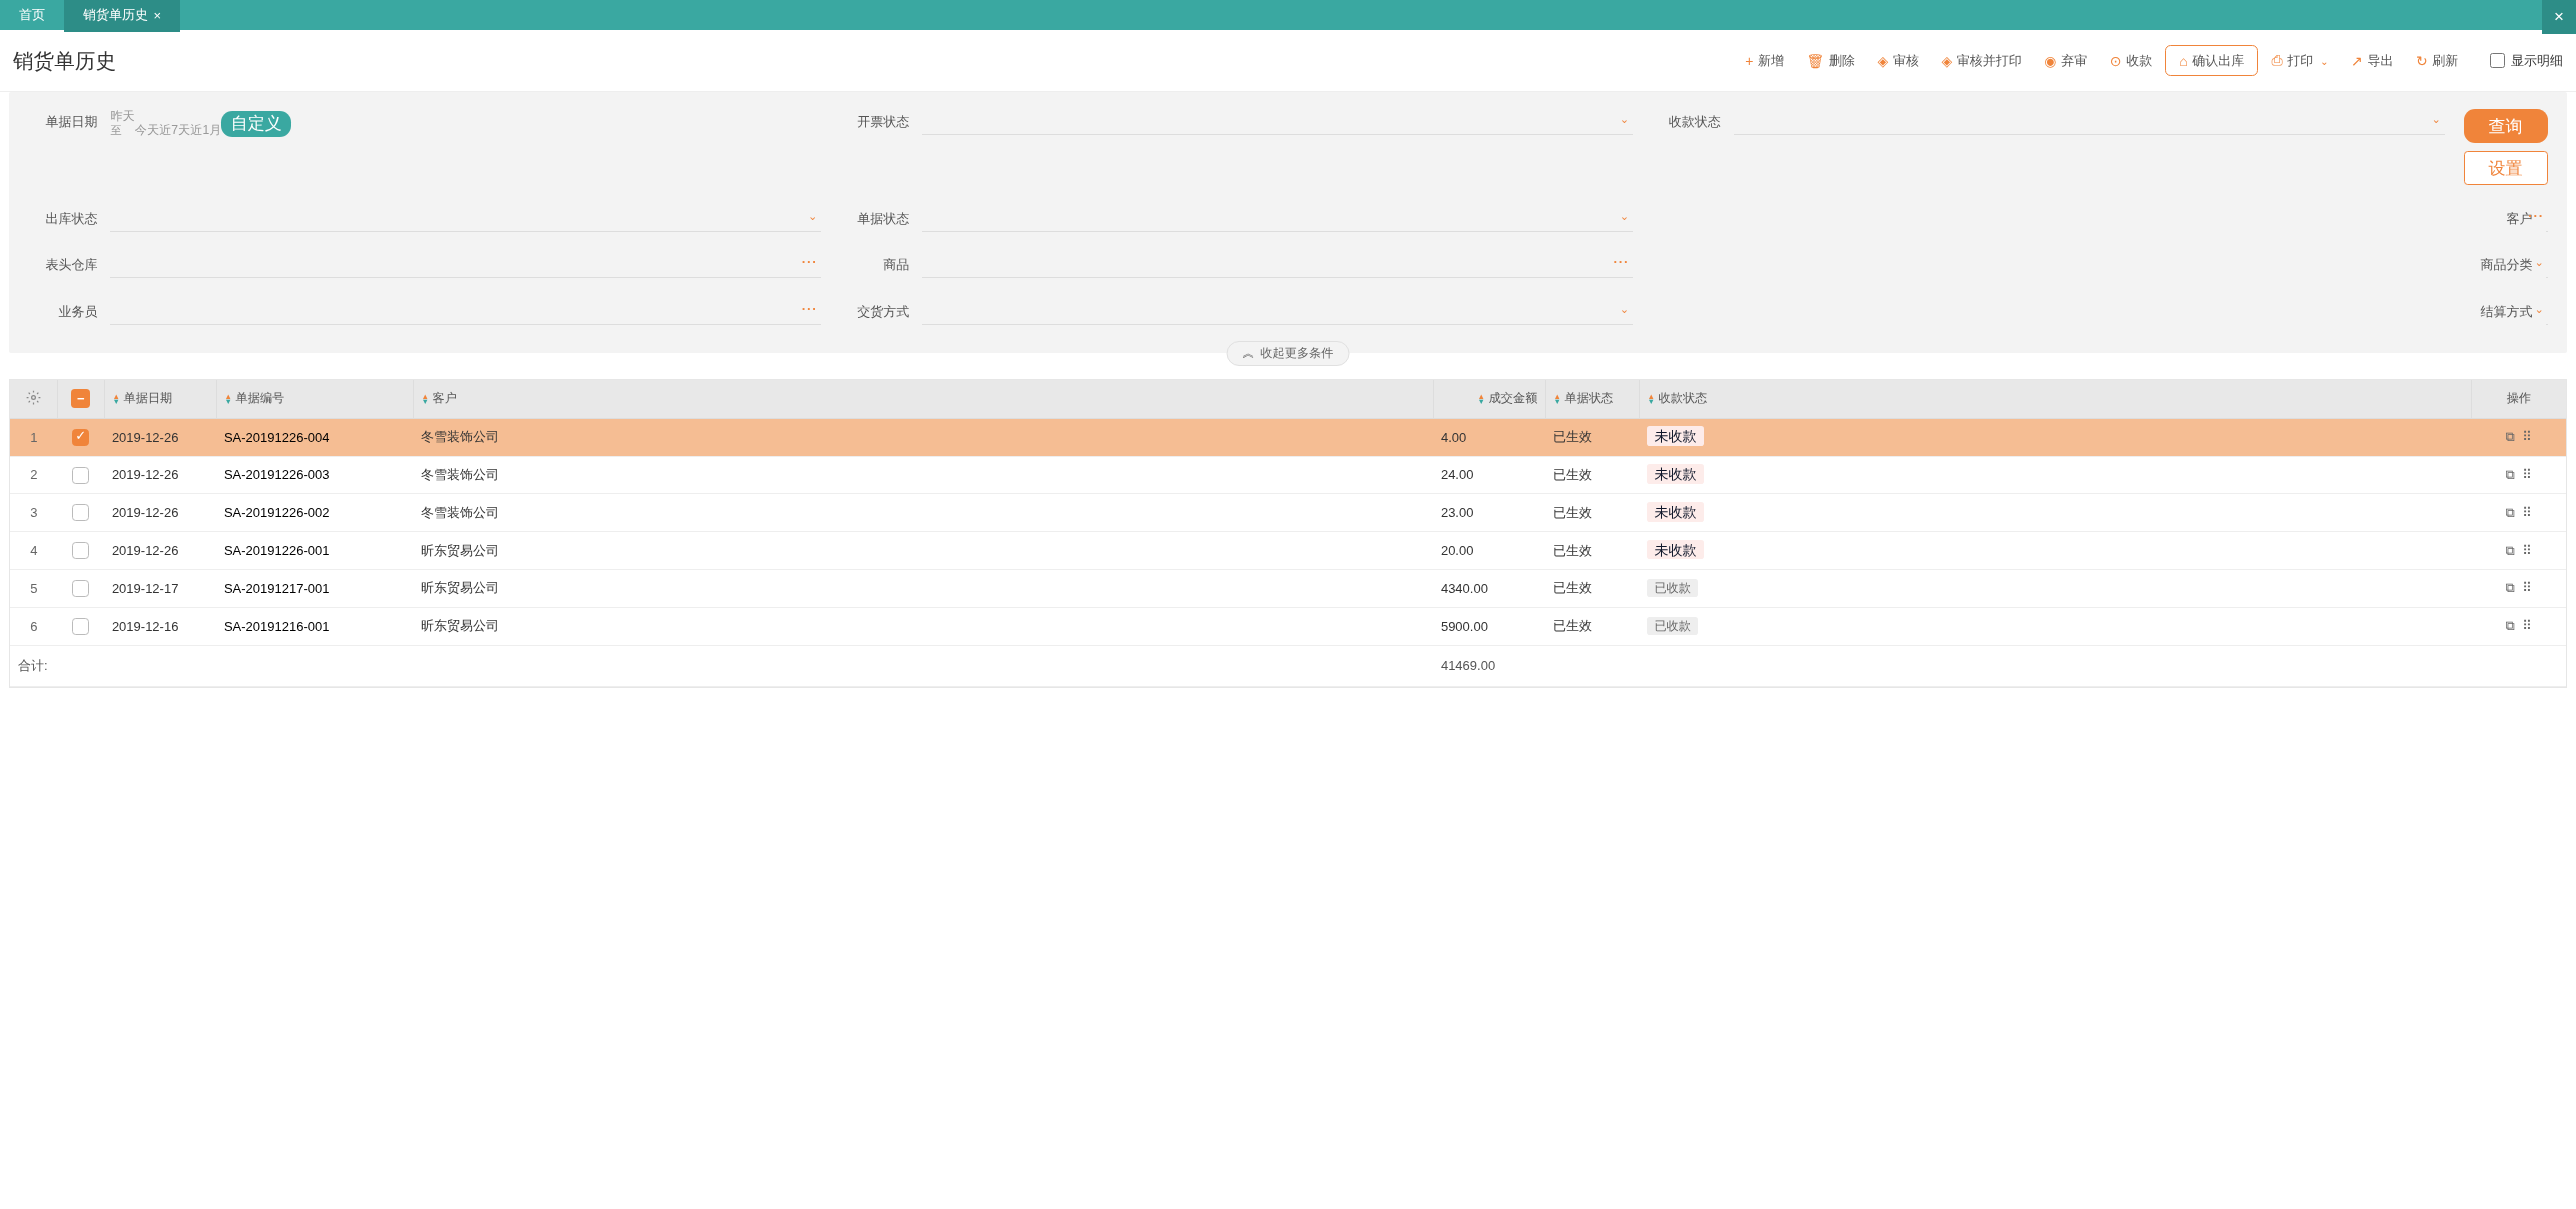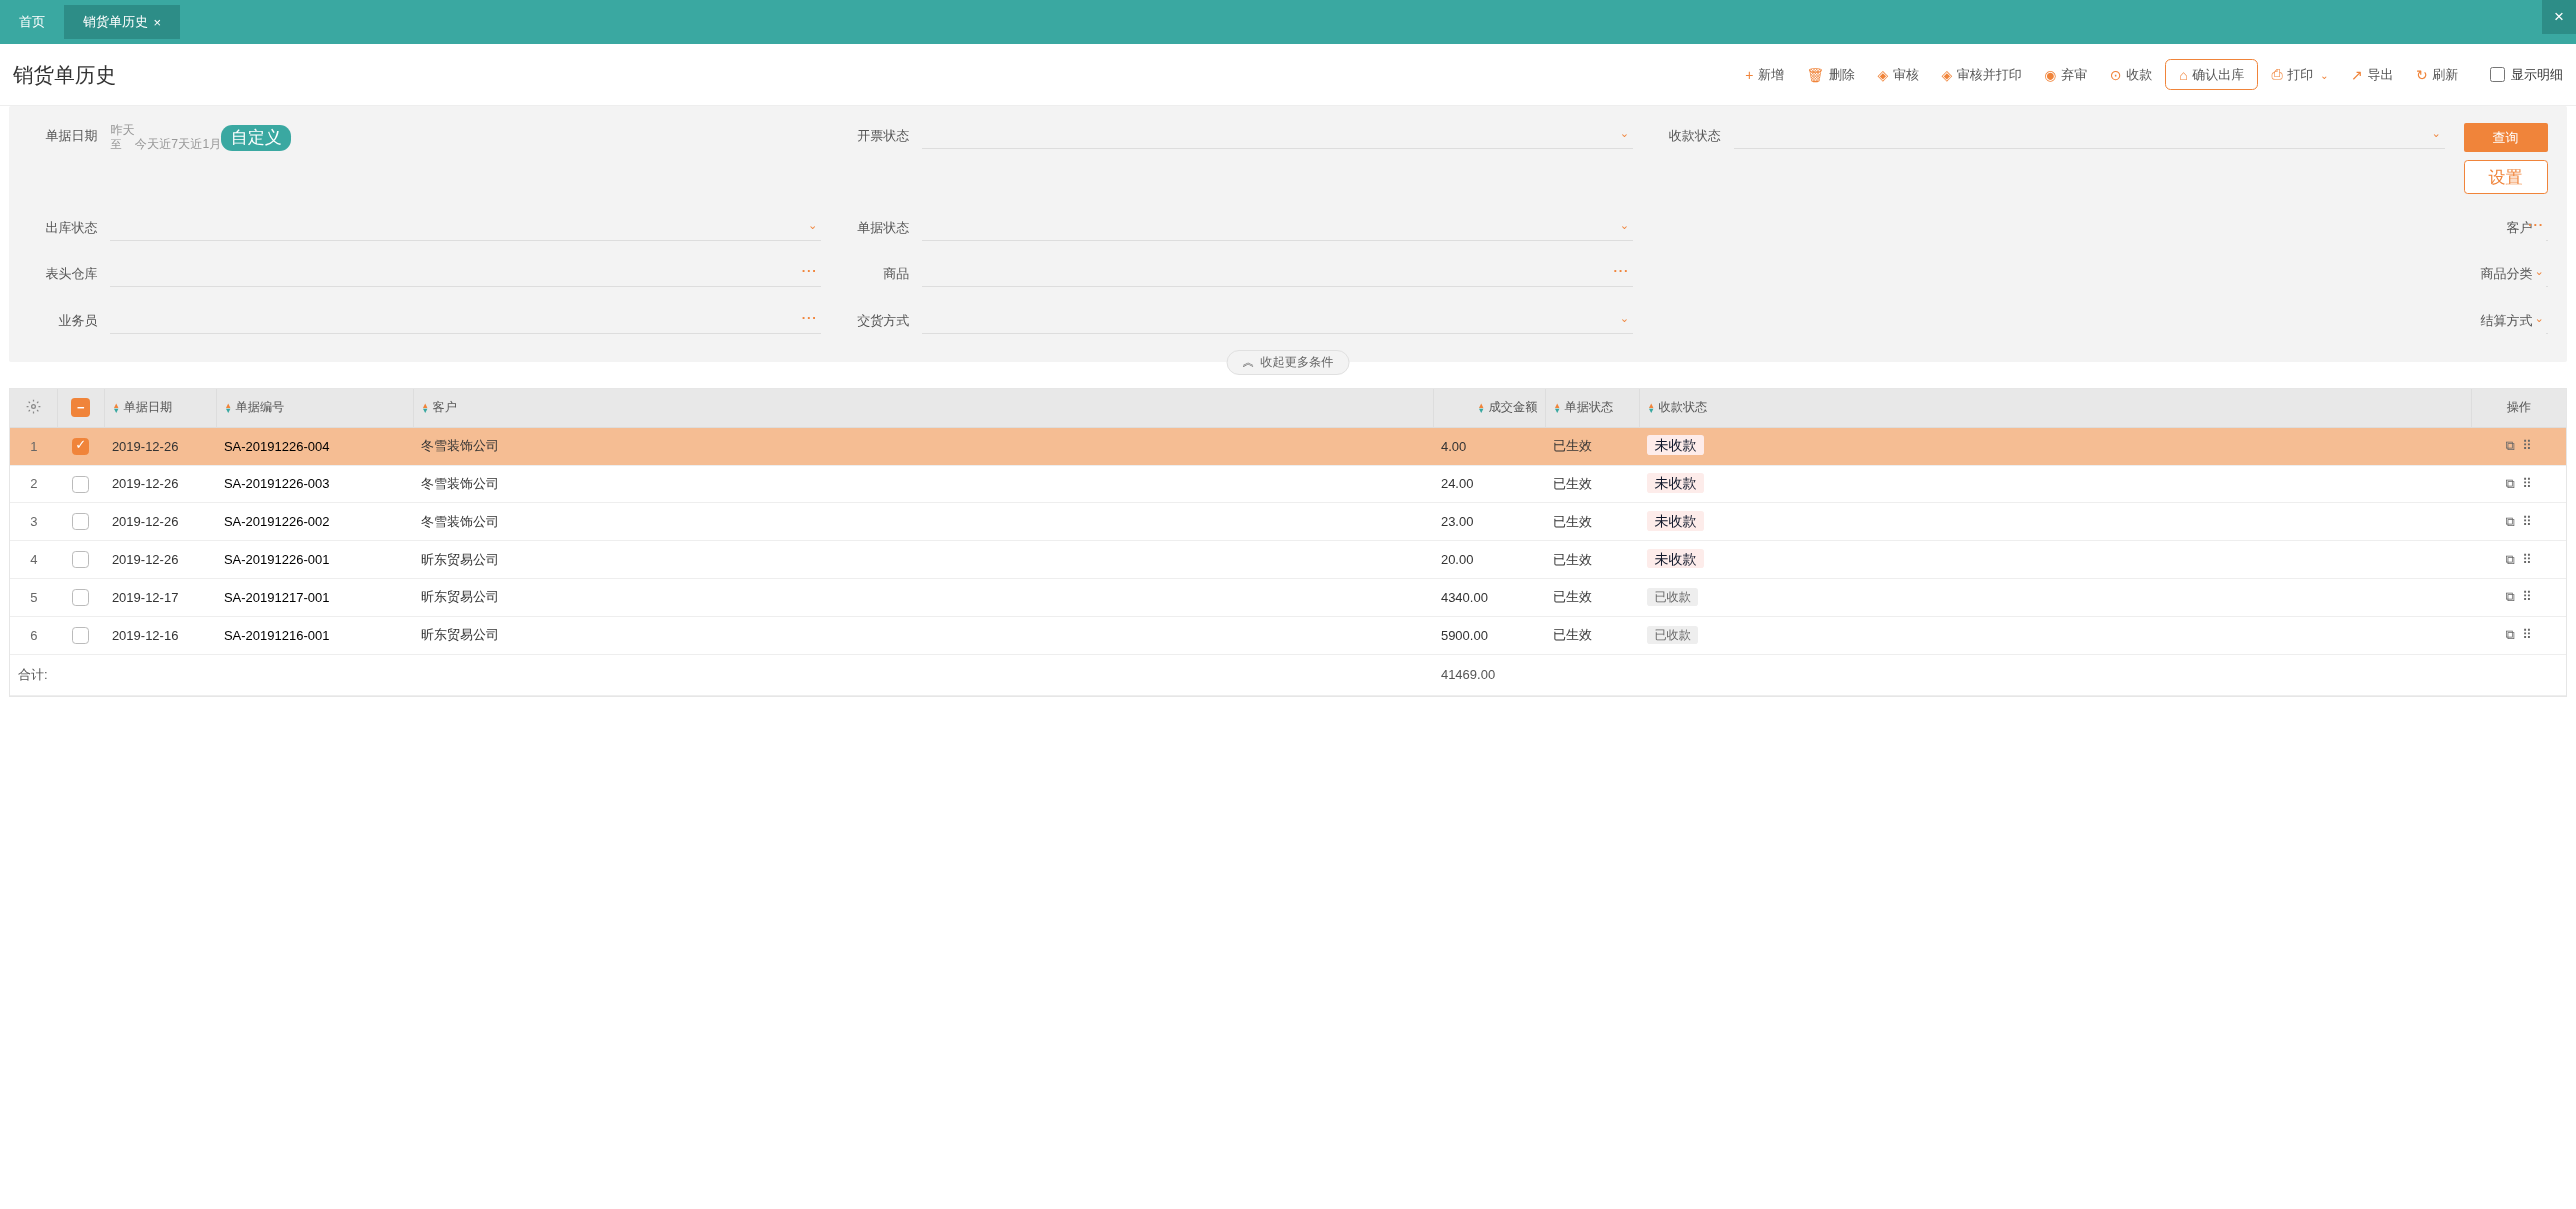--- a/index.html
+++ b/index.html
@@ -1,19 +1,19 @@
 <!DOCTYPE html>
 <html style="font-size:15px"><head>
   <meta charset="utf-8">
   <style>
     * { box-sizing: border-box; margin: 0; padding: 0; }
     body { font-family: "Helvetica Neue", Arial, "PingFang SC", "Microsoft YaHei", sans-serif; font-size: 13px; color: #333; background: #fff; }
     
     
-    .tabs { background: #3aa8a1; display: flex; align-items: center; height: 44px; position: relative; }
+    .tabs { background: #3aa8a1; display: flex; align-items: center; height: 30px; position: relative; }
     .tab { padding: 0 19px; height: 34px; display: flex; align-items: center; color: #fff; cursor: pointer; }
     .tab.active { background: #2d8d87; }
     .tab-close { margin-left: 5.6px; font-size: 13px; }
     .tabs-close-all { position: absolute; right: 0; top: 0; width: 34px; height: 34px; display: flex; align-items: center; justify-content: center; background: #2d8d87; color: #fff; cursor: pointer; font-size: 17px; }
     
     
     .page-header { display: flex; align-items: center; justify-content: space-between; padding: 15px 13px; border-bottom: 0.9px solid #eee; }
     .page-title { font-size: 20.6px; font-weight: 500; }
     .toolbar { display: flex; align-items: center; gap: 3.7px; }
     .tool-btn { display: flex; align-items: center; gap: 4.7px; padding: 5.6px 9.4px; cursor: pointer; color: #555; border-radius: 3.7px; }
@@ -29,21 +29,21 @@
     .filter-item { display: flex; align-items: flex-start; }
     .filter-label { width: 82px; text-align: right; padding-right: 13px; color: #555; padding-top: 3.7px; flex-shrink: 0; }
     .filter-control { flex: 1; position: relative; border-bottom: 0.9px solid #ddd; min-height: 26px; display: flex; align-items: center; }
     .date-chips { display: flex; gap: 0; align-items: flex-end; flex-wrap: wrap; }
     .date-chip { color: #999; font-size: 12.2px; cursor: pointer; line-height: 1.2; }
     .date-chip .sub { display: block; font-size: 11.2px; }
     .date-chip.active { background: #3aa8a1; color: #fff; padding: 2.8px 9.4px; border-radius: 11.2px; font-size: 17px; }
     .control-suffix { position: absolute; right: 3.7px; top: 3.7px; color: #f0843a; font-size: 11.2px; cursor: pointer; }
     .control-suffix.dots { letter-spacing: 0.9px; font-weight: bold; font-size: 13px; top: 1.9px;}
     .action-btns { grid-column: 4; grid-row: 1; display: flex; flex-direction: column; gap: 7.5px; }
-    .btn-primary { background: #f0843a; color: #fff; border: none; padding: 5.6px 20.6px; border-radius: 2px; cursor: pointer; font-size: 13px; }
+    .btn-primary { background: #f0843a; color: #fff; border: none; padding: 5.6px 20.6px; border-radius: 11px; cursor: pointer; font-size: 17px; }
     .btn-secondary { background: #fff; color: #f0843a; border: 0.9px solid #f0843a; padding: 4.7px 20.6px; border-radius: 3.7px; cursor: pointer; font-size: 17px; }
     .collapse-bar { position: absolute; bottom: -13px; left: 50%; transform: translateX(-50%); background: #f3f3f3; border: 0.9px solid #e0e0e0; border-radius: 13px; padding: 2.8px 15px; font-size: 12.2px; color: #666; cursor: pointer; display: flex; align-items: center; gap: 5.6px; }
     
     
     .table-wrap { margin: 26px 9.4px 0 9.4px; border: 0.9px solid #e6e6e6; }
     table { width: 100%; border-collapse: collapse; }
     thead { background: #e8e8e8; }
     th { padding: 9.4px 7.5px; text-align: left; font-weight: normal; border-right: 0.9px solid #ddd; border-bottom: 0.9px solid #ddd; color: #555; font-size: 12.2px; }
     th:last-child { border-right: none; }
     td { padding: 9.4px 7.5px; border-bottom: 0.9px solid #eee; font-size: 13px; }

